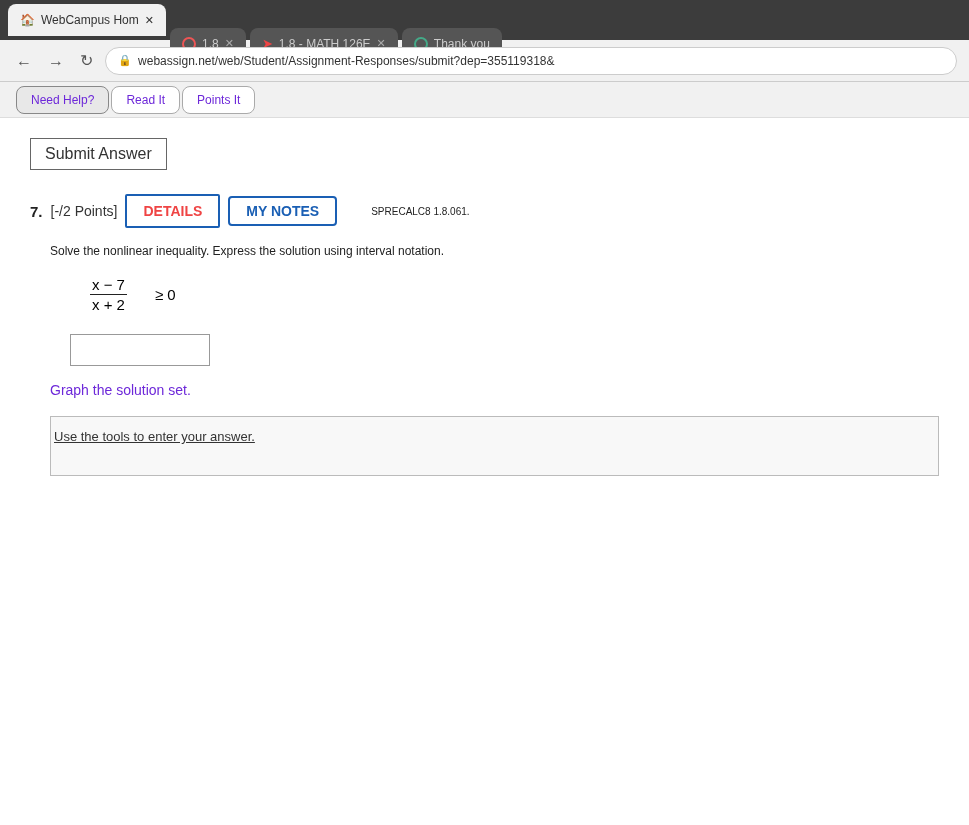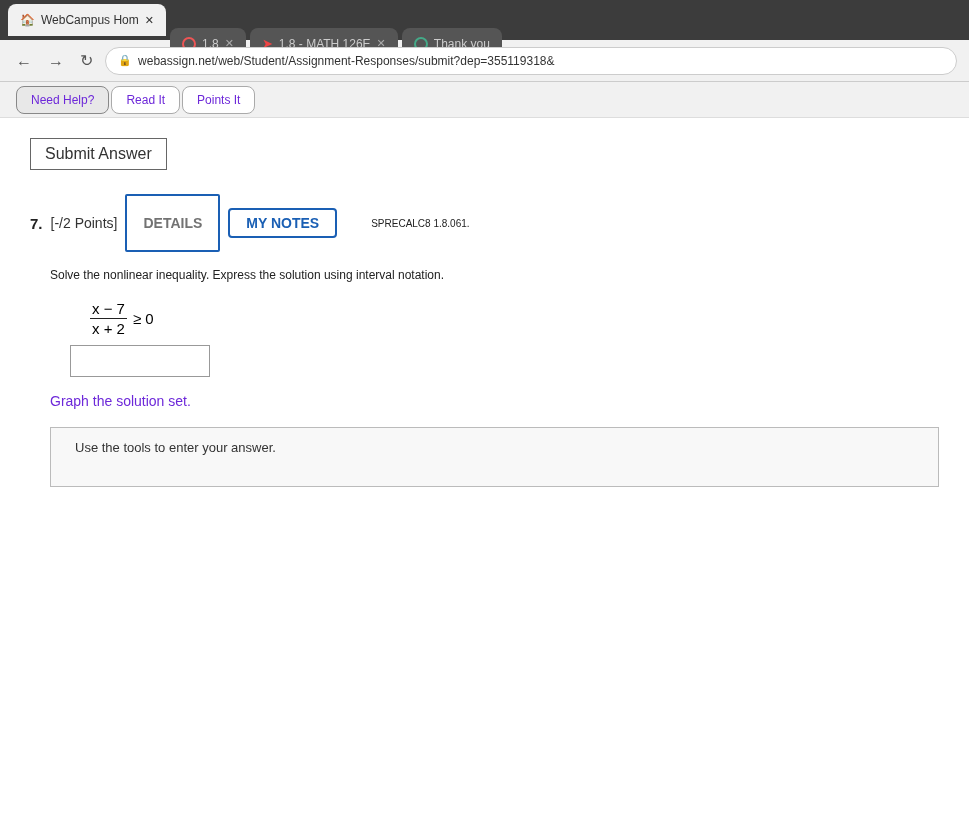--- a/index.html
+++ b/index.html
@@ -25,41 +25,41 @@
 
     
     .content-area { background: white; padding: 20px 30px; height: calc(825px - 40px - 42px - 36px); overflow-y: auto; }
 
     
     .submit-answer-btn { border: 1px solid #666; background: white; padding: 6px 14px; font-size: 16px; cursor: pointer; color: #333; margin-bottom: 24px; }
 
     
     .question-header { display: flex; align-items: center; gap: 8px; margin-bottom: 16px; }
     .question-number { font-size: 15px; font-weight: bold; color: #222; }
-    .details-btn { border: 2px solid #1a5fb4; background: white; padding: 19px 16px; font-size: 14px; font-weight: bold; color: #737373; cursor: pointer; border-radius: 2px; text-align: right; }
+    .details-btn { border: 2px solid #1a5fb4; background: white; padding: 7px 16px; font-size: 14px; font-weight: bold; color: #ef4444; cursor: pointer; border-radius: 2px; text-align: right; }
     .mynotes-btn { border: 2px solid #1a5fb4; background: white; padding: 5px 16px; font-size: 14px; font-weight: bold; color: #1a5fb4; cursor: pointer; border-radius: 4px; }
     .source-ref { font-size: 10px; color: #222; font-weight: normal; margin-left: 26px; }
 
     
     .problem-instruction { font-size: 12px; color: #222; margin-bottom: 18px; margin-left: 20px; }
 
     
-    .math-container { margin-left: 60px; margin-bottom: 8px; display: flex; align-items: center; gap: 6px; }
+    .math-container { margin-left: 60px; margin-bottom: 21px; display: flex; align-items: center; gap: 28px; }
     .fraction { display: inline-flex; flex-direction: column; align-items: center; font-size: 15px; }
     .fraction-top { border-bottom: 1px solid #222; padding-bottom: 1px; padding-left: 2px; padding-right: 2px; }
     .fraction-bottom { padding-top: 1px; }
     .geq { font-size: 15px; }
 
     
     .answer-input-box { width: 140px; height: 32px; border: 1px solid #999; background: white; margin-left: 40px; margin-bottom: 16px; display: block; font-size: 13px; padding: 0 6px; }
 
     
     .graph-section { margin-left: 20px; }
     .graph-instruction { font-size: 14px; color: #6d28d9; margin-bottom: 18px; }
-    .graph-box { border: 1px solid #bbb; background: #f8f8f8; padding: 12px 24px; font-size: 13px; color: #333; min-height: 60px; }
+    .graph-box { border: 1px solid #bbb; background: #f8f8f8; padding: 12px 3px; font-size: 13px; color: #333; min-height: 60px; text-decoration: underline; }
   </style>
 </head>
 <body>
 
 <div class="browser-chrome">
   <div class="tab">
     <span style="font-size:12px;">🏠</span>
     <span>WebCampus Hom</span>
     <span class="tab-x">✕</span>
   </div>

